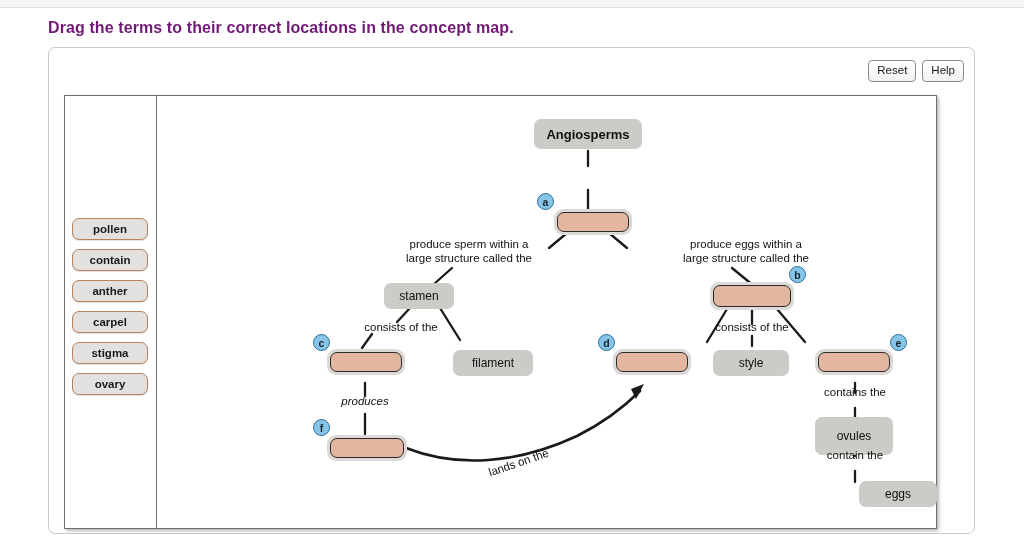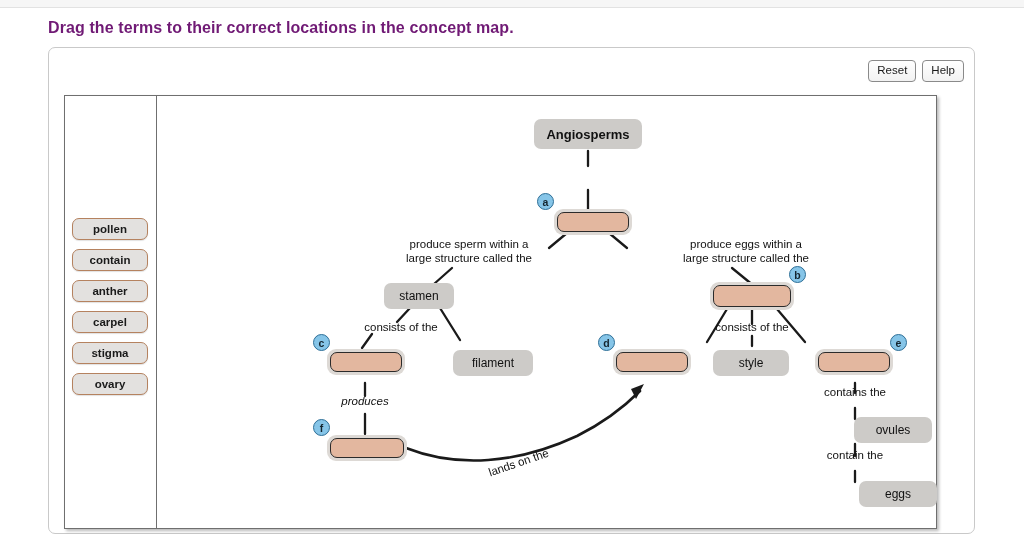--- a/index.html
+++ b/index.html
@@ -227,21 +227,21 @@
 
       <div class="lbl" style="left:158px;top:299px;width:100px;font-style:italic;">produces</div>
 
       <div class="drop" style="left:170px;top:339px;width:80px;height:26px;">
         <div class="inner"></div>
       </div>
       <div class="marker" style="left:156px;top:323px;">f</div>
 
       <div class="lbl" style="left:648px;top:290px;width:100px;">contains the</div>
 
-      <div class="node" style="left:697px;top:321px;width:78px;height:26px;">ovules</div>
+      <div class="node" style="left:658px;top:321px;width:78px;height:38px;">ovules</div>
 
       <div class="lbl" style="left:648px;top:353px;width:100px;">contain the</div>
 
       <div class="node" style="left:658px;top:385px;width:78px;height:26px;margin-left:44px;">eggs</div>
 
       <div class="curvelabel" style="left:330px;top:371px;transform:rotate(-19deg);">lands on the</div>
 
     </div>
   </div>
 </div>

